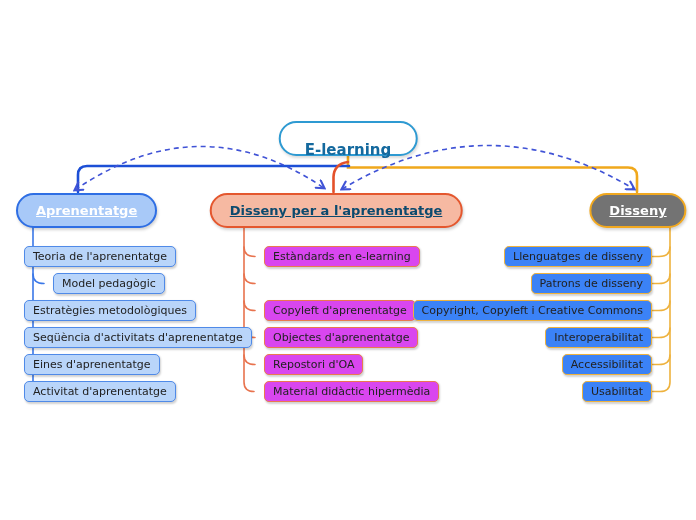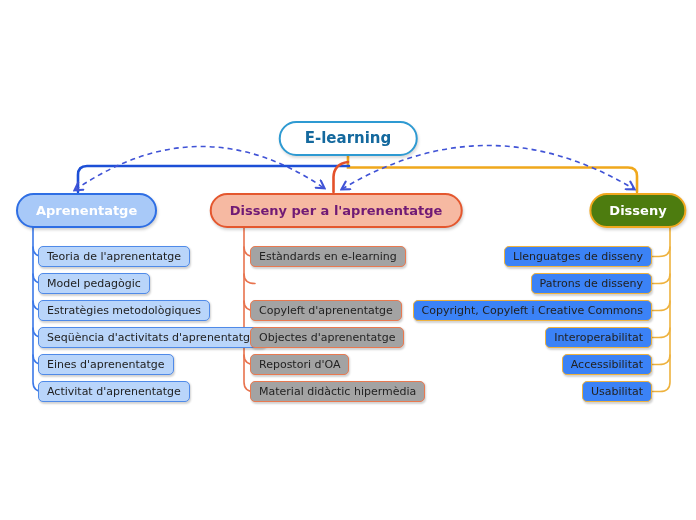--- a/index.html
+++ b/index.html
@@ -5,44 +5,45 @@
   html,body{margin:0;padding:0;background:#fff;}
   #canvas{
     position:relative;width:696px;height:520px;background:#ffffff;overflow:hidden;
     font-family:"DejaVu Sans","Liberation Sans",sans-serif;
   }
   #wires{position:absolute;left:0;top:0;width:696px;height:520px;}
   .node{position:absolute;box-sizing:border-box;white-space:nowrap;}
 
   .root-node{
     top:121px;left:348px;transform:translateX(-50%);
-    height:35px;line-height:31px;padding:0 24px;border-radius:18px;
+    height:35px;line-height:31px;padding:12px 24px;border-radius:18px;
     background:#ffffff;border:2px solid #2e9ad2;
     font-size:15px;font-weight:bold;color:#14699e;
     box-shadow:1px 2px 3px rgba(0,0,0,0.15);
   }
   .branch-node{
     top:193px;height:35px;line-height:31px;padding:0 18px;border-radius:18px;
     font-size:13px;font-weight:bold;
     box-shadow:1px 2px 3px rgba(0,0,0,0.18);
+    text-decoration:underline;
   }
   .branch-left{left:16px;background:#a8c9f8;border:2px solid #2e6ee4;color:#ffffff;}
-  .branch-center{left:336px;transform:translateX(-50%);background:#f6b9a2;border:2px solid #e4572e;color:#701a75;}
-  .branch-right{left:638px;transform:translateX(-50%);background:#4d7c0f;border:2px solid #f1a81f;color:#ffffff;}
+  .branch-center{left:336px;transform:translateX(-50%);background:#f6b9a2;border:2px solid #e4572e;color:#0c4a6e;}
+  .branch-right{left:638px;transform:translateX(-50%);background:#737373;border:2px solid #f1a81f;color:#ffffff;}
 
   .child{
     height:21px;line-height:16px;padding:1px 8px;border-radius:5px;
     font-size:11px;color:#222222;
     box-shadow:1px 1.5px 2px rgba(0,0,0,0.18);
     display:flex;align-items:center;
   }
-  .cl{left:38px;background:#b9d5fa;border:1.4px solid #4f8ae8;}
-  .cc{left:250px;background:#a3a3a3;border:1.4px solid #e97950;}
+  .cl{left:24px;background:#b9d5fa;border:1.4px solid #4f8ae8;}
+  .cc{left:264px;background:#d946ef;border:1.4px solid #e97950;}
   .cr{right:44px;background:#3b82f6;border:1.4px solid #eeb23e;}
-  .r0{top:246px;} .r1{top:273px;} .r2{top:300px;} .r3{top:327px;} .r4{top:354px;} .r5{top:381px;}
+  .r0{top:246px;} .r1{top:273px;margin-left:29px;} .r2{top:300px;} .r3{top:327px;} .r4{top:354px;} .r5{top:381px;}
 </style>
 </head>
 <body>
 
 <div id="canvas">
 
   <svg id="wires" viewBox="0 0 696 520" xmlns="http://www.w3.org/2000/svg">
     <defs>
       <marker id="arrow" viewBox="0 0 8 8" refX="6" refY="4" markerWidth="7" markerHeight="7" orient="auto-start-reverse">
         <path d="M1,0.8 L6.5,4 L1,7.2" fill="none" stroke="#4053d6" stroke-width="1.5" stroke-linecap="round"></path>

